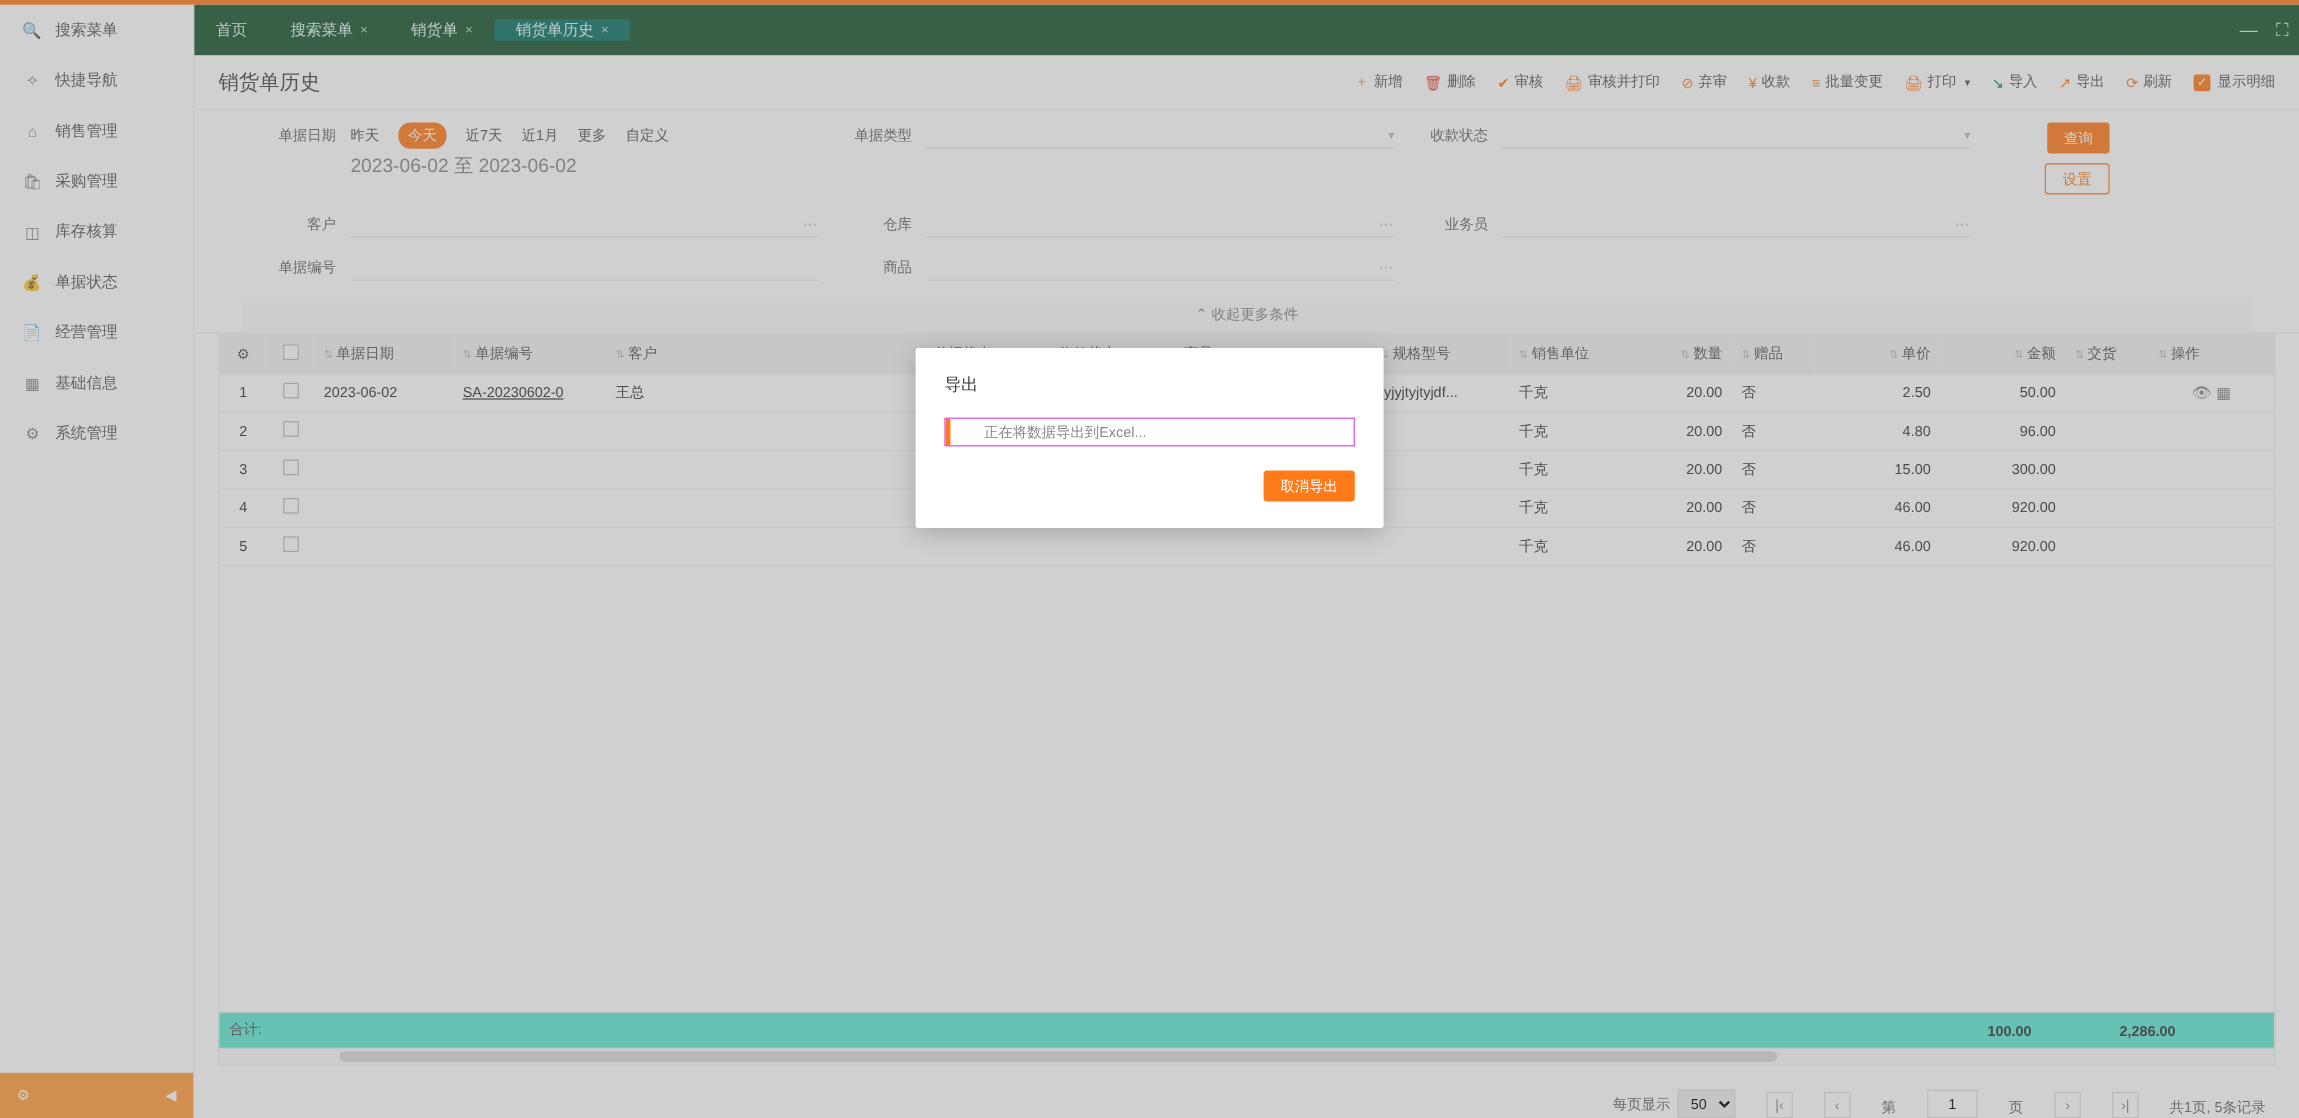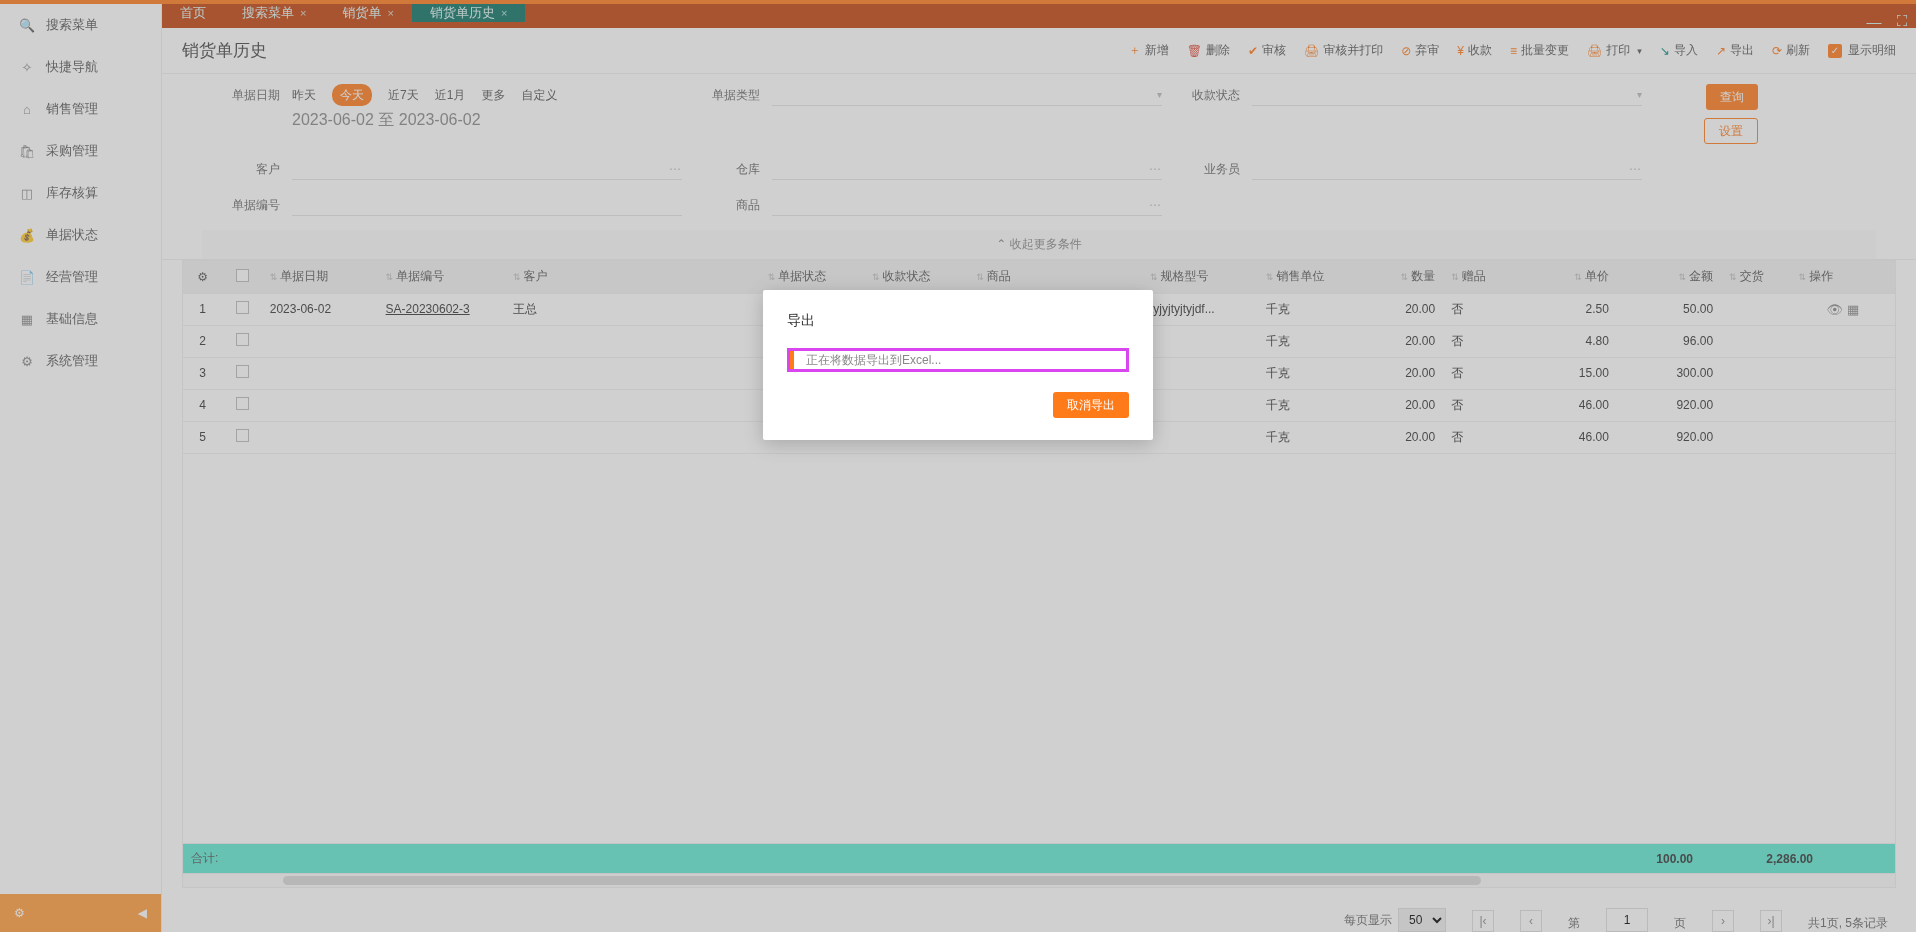--- a/index.html
+++ b/index.html
@@ -7,21 +7,21 @@
 .app{display:flex;flex-direction:column;height:100vh;width:100vw}
 .brandbar{height:4px;background:#ff7a19}
 .main{display:flex;flex:1;min-height:0}
 .sidebar{width:162px;background:#fff;border-right:1px solid #eee;display:flex;flex-direction:column}
 .sidebar-items{flex:1}
 .sidebar-item{display:flex;align-items:center;height:42px;padding:0 18px;color:#555;cursor:pointer;font-size:13px}
 .sidebar-item .icon{width:18px;height:18px;margin-right:10px;display:inline-flex;align-items:center;justify-content:center;color:#888}
 .sidebar-footer{height:38px;background:#ff9c3a;display:flex;align-items:center;justify-content:space-between;padding:0 14px}
 .sidebar-footer .icon{color:#fff}
 .content{flex:1;display:flex;flex-direction:column;min-width:0;background:#fff}
-.tabbar{height:24px;background:#c2410c;display:flex;align-items:flex-start;position:relative}
+.tabbar{height:42px;background:#14532d;display:flex;align-items:center;position:relative}
 .tab{display:flex;align-items:center;padding:0 18px;color:#dff5f1;font-size:13px;cursor:pointer;position:relative}
 .tab.active{background:#087164}
 .tab .close{margin-left:6px;font-size:11px;opacity:.8}
 .tabbar-right{margin-left:auto;display:flex;align-items:center}
 .tabbar-right .tbtn{width:28px;height:34px;color:#cfeee8;display:flex;align-items:center;justify-content:center;cursor:pointer;font-size:15px}
 .page-head{display:flex;align-items:center;height:46px;padding:0 20px;border-bottom:1px solid #eee}
 .page-title{font-size:17px;color:#444}
 .toolbar{margin-left:auto;display:flex;gap:18px;align-items:center;font-size:12px}
 .toolbar .tool{display:inline-flex;align-items:center;gap:4px;cursor:pointer;color:#555}
 .toolbar .tool .i{font-size:12px}
@@ -67,21 +67,21 @@
 .hscroll{height:14px;border:1px solid #eee;border-top:0;position:relative;background:#fafafa}
 .hscroll .thumb{position:absolute;left:100px;top:2px;height:9px;width:70%;background:#d9d9d9;border-radius:5px}
 .pager{height:44px;display:flex;align-items:flex-end;justify-content:flex-end;gap:26px;padding:0 8px;color:#666}
 .pager .psize{display:flex;align-items:center;gap:6px}
 .pager select,.pager input{height:24px;border:1px solid #ddd;padding:0 6px;font-size:12px}
 .pager input{width:42px;text-align:center}
 .pager .pbtn{width:22px;height:22px;border:1px solid #ddd;display:inline-flex;align-items:center;justify-content:center;cursor:pointer;color:#888;background:#fff}
 .overlay{position:fixed;inset:0;background:rgba(120,120,120,.35);display:flex;align-items:flex-start;justify-content:center;padding-top:290px}
 .modal{width:390px;background:#fff;border-radius:2px;box-shadow:0 4px 20px rgba(0,0,0,.2);padding:22px 24px}
 .modal-title{font-size:14px;color:#333;margin-bottom:18px}
-.progress{height:24px;border:3px solid #d946ef;position:relative;display:flex;align-items:center;padding-left:16px;color:#888;font-size:12px}
+.progress{height:24px;border:1px solid #d946ef;position:relative;display:flex;align-items:center;padding-left:32px;color:#888;font-size:12px}
 .progress::before{content:"";position:absolute;left:0;top:0;bottom:0;width:4px;background:#ff7a19}
 .modal-actions{display:flex;justify-content:flex-end;margin-top:20px}
 </style>
 </head>
 <body>
 
 <div class="app">
   <div class="brandbar"></div>
   <div class="main">
 
@@ -335,21 +335,21 @@
                   <th class="num"><span class="sort">⇅</span>金额</th>
                   <th><span class="sort">⇅</span>交货</th>
                   <th><span class="sort">⇅</span>操作</th>
                 </tr>
               </thead>
             <tbody id="tbody">
                 <tr>
                   <td class="ctr">1</td>
                   <td class="ctr"><span class="chkbox"></span></td>
                   <td>2023-06-02</td>
-                  <td><span class="linkcell">SA-20230602-3</span></td>
+                  <td><span class="linkcell">SA-20230602-0</span></td>
                   <td>王总</td>
                   <td class="ctr"><span class="badge">已生效</span></td>
                   <td class="ctr"><span class="badge">已收款</span></td>
                   <td>小白菜</td>
                   <td>tyjyjtyjtyjdf...</td>
                   <td>千克</td>
                   <td class="num">20.00</td>
                   <td>否</td>
                   <td class="num">2.50</td>
                   <td class="num">50.00</td>

